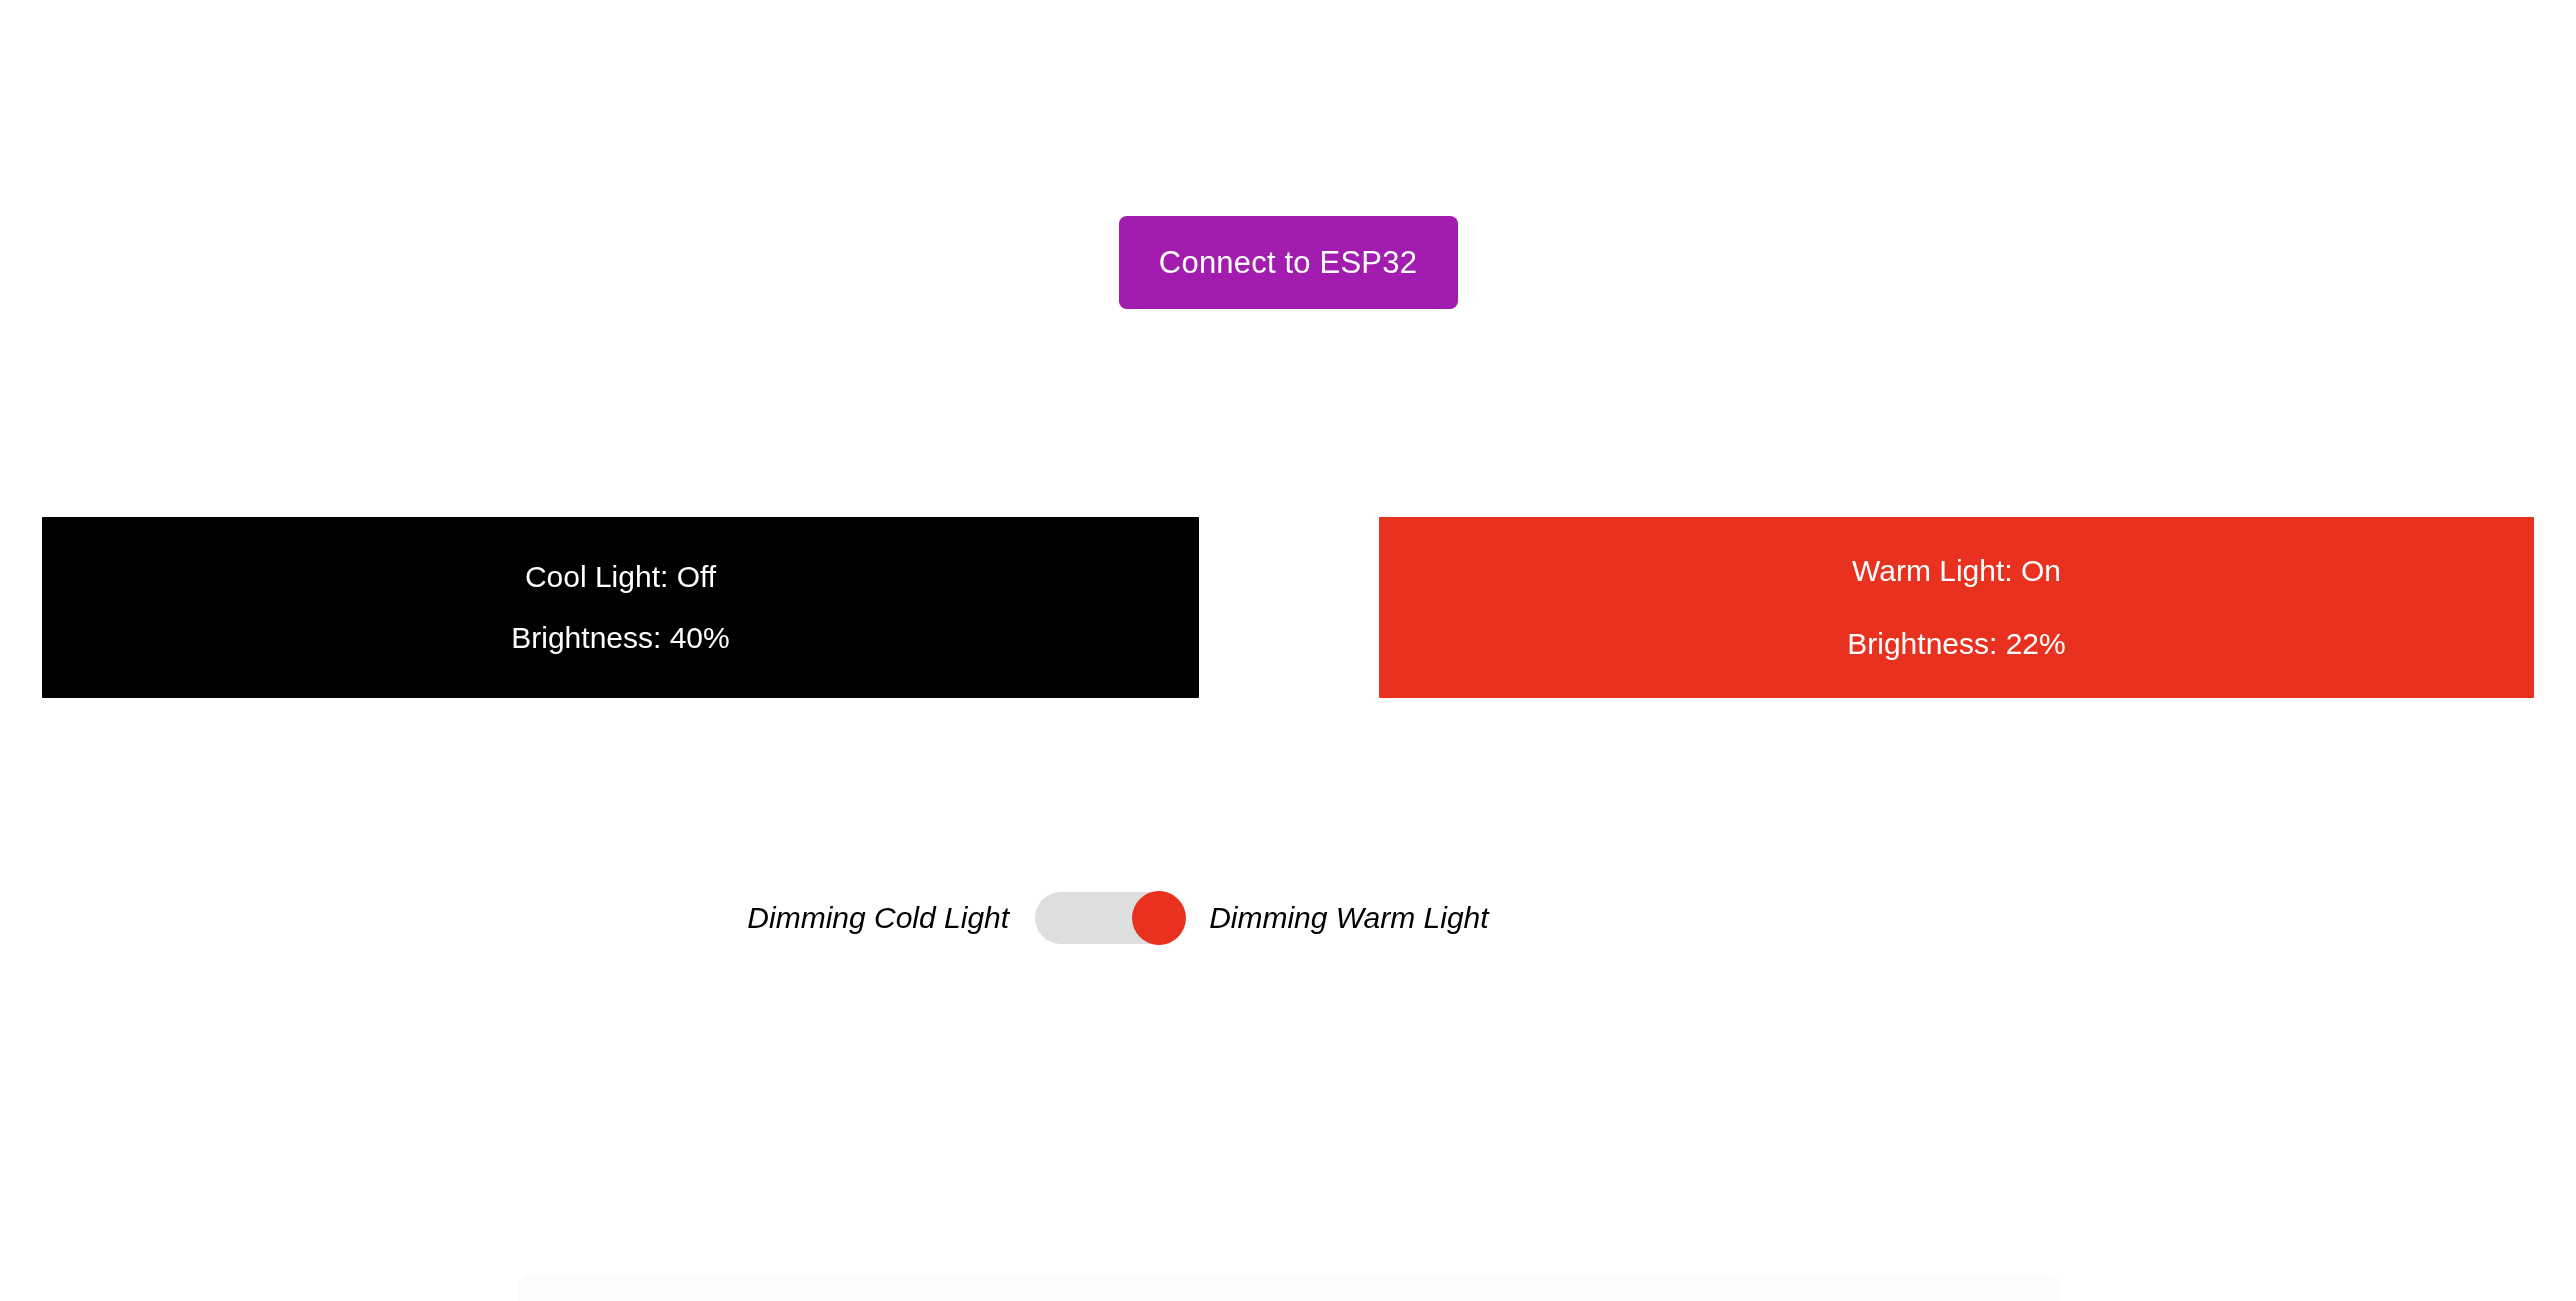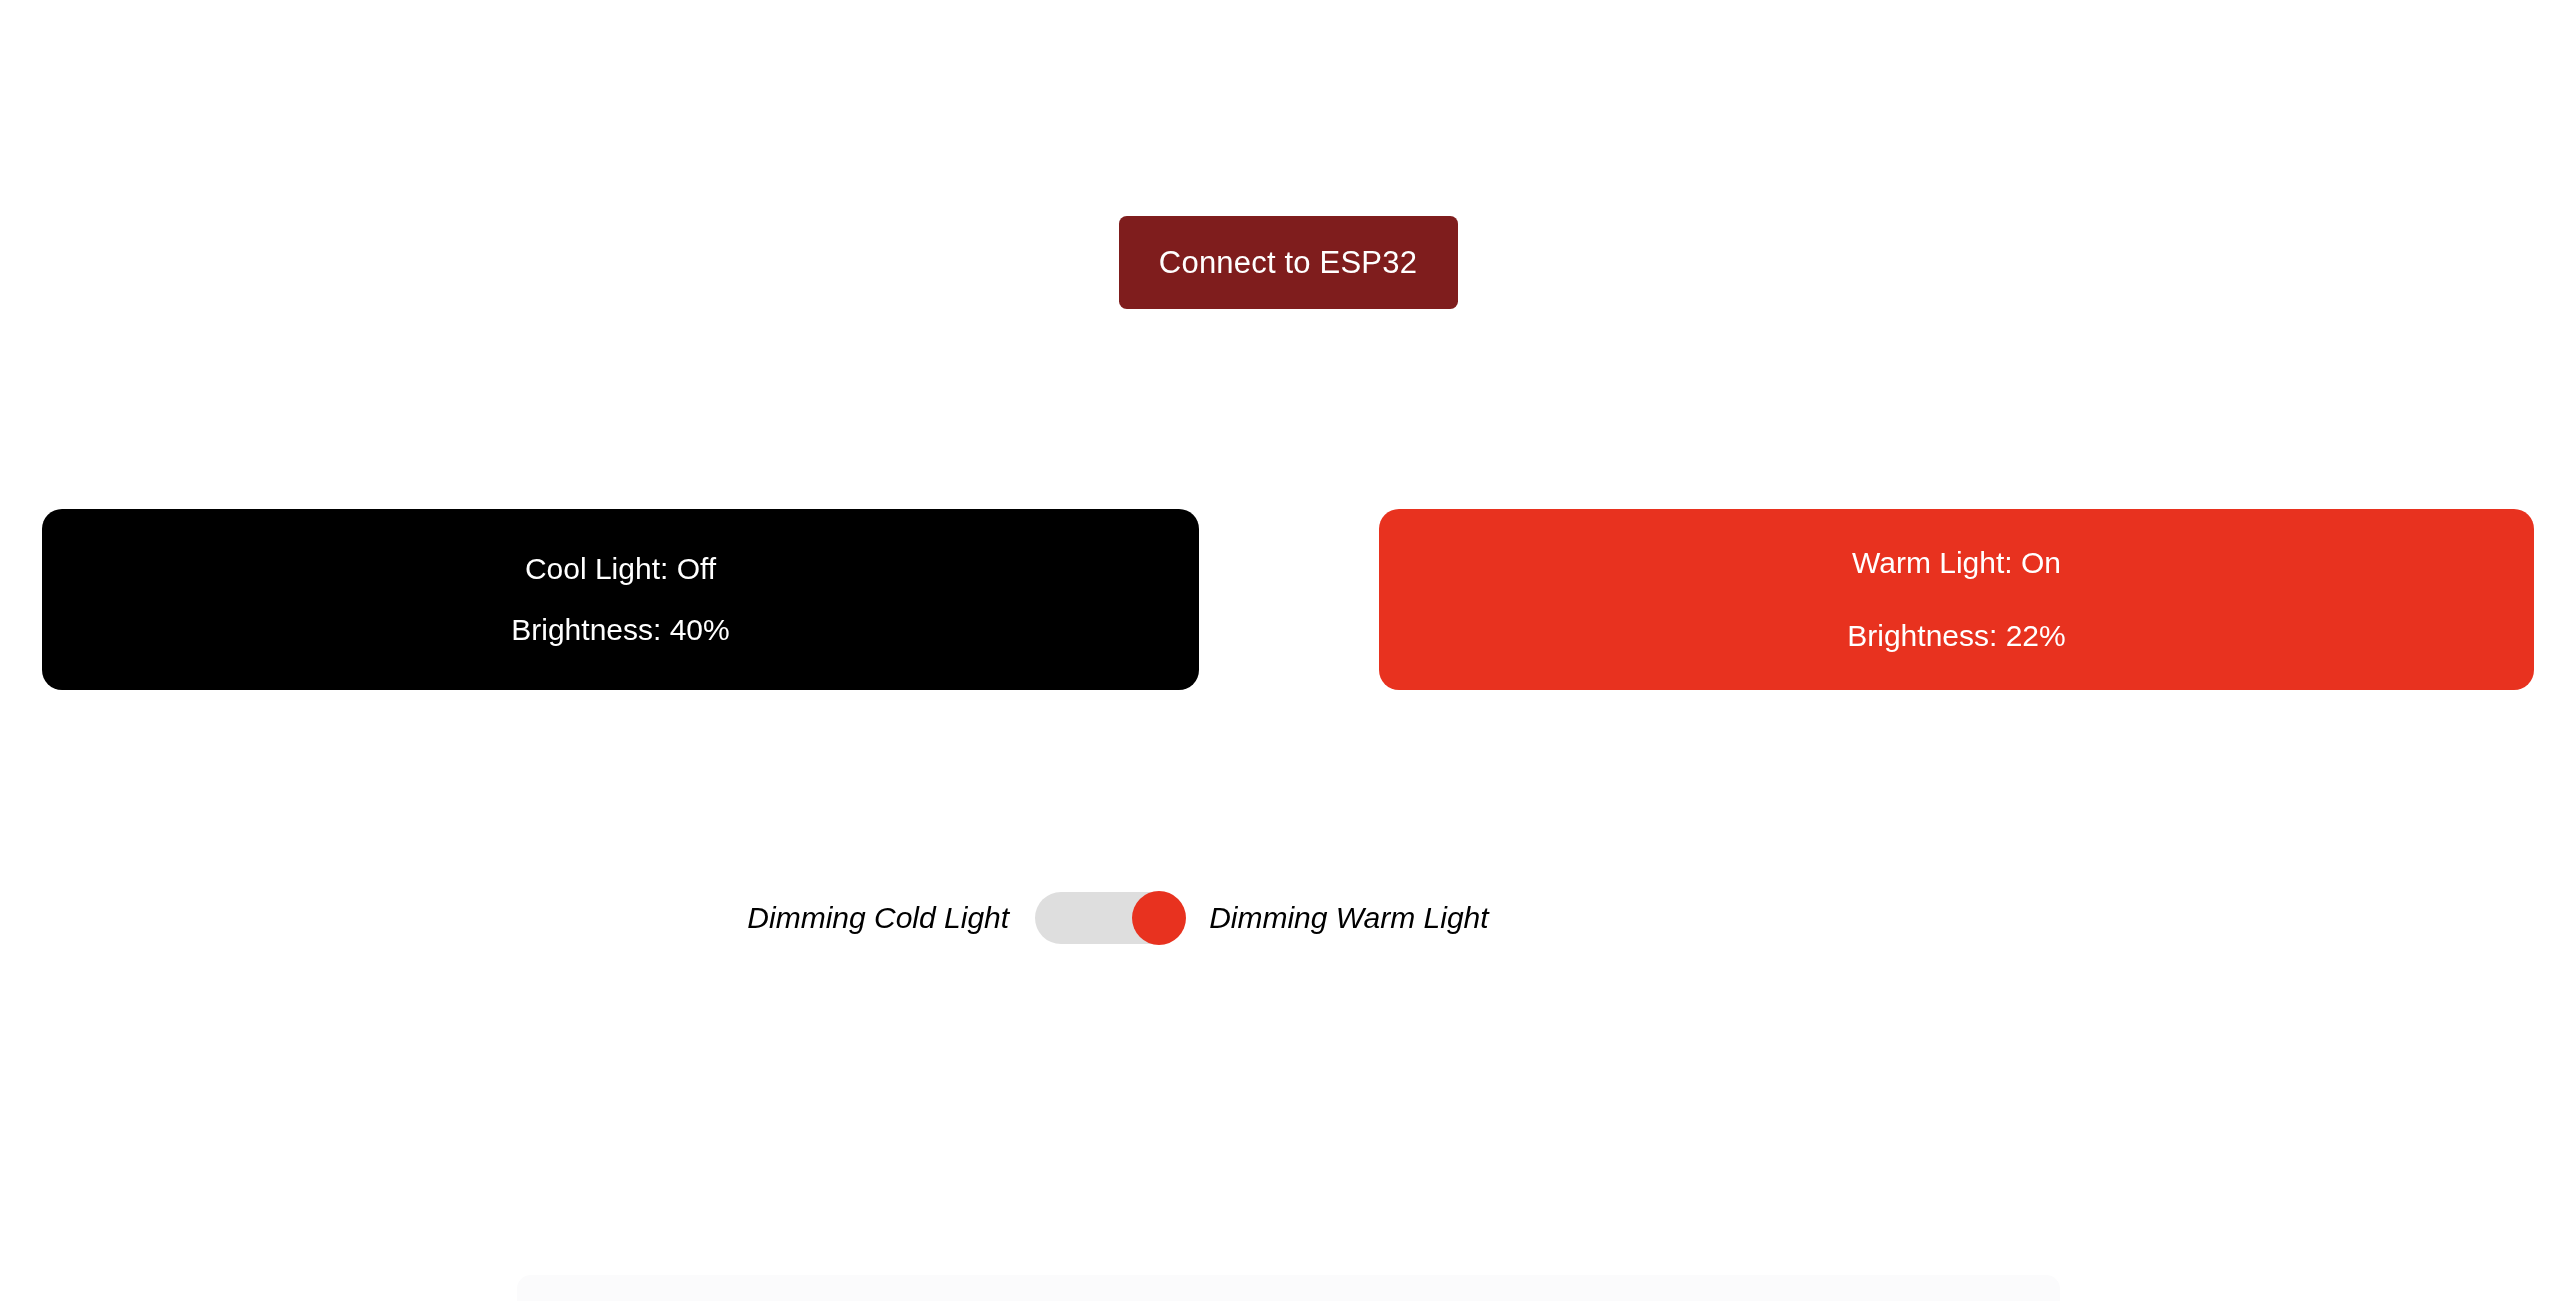--- a/index.html
+++ b/index.html
@@ -20,21 +20,21 @@
     position: absolute;
     left: 0;
     top: 216px;
     width: 2576px;
     display: flex;
     justify-content: center;
   }
   .connect-button {
     width: 339px;
     height: 93px;
-    background: #7f1d1d;
+    background: #a21caf;
     color: #ffffff;
     border: none;
     border-radius: 7.8px;
     font-family: "Liberation Sans", sans-serif;
     font-size: 31px;
     line-height: 93px;
     text-align: center;
     padding: 0;
     cursor: pointer;
     letter-spacing: 0.2px;
@@ -43,23 +43,23 @@
   
   .panels {
     position: absolute;
     left: 42px;
     top: 509px;
     width: 2492px;
     height: 181px;
   }
   .panel {
     position: absolute;
-    top: 0;
+    top: 8px;
     height: 181px;
-    border-radius: 20px;
+    border-radius: 1px;
     color: #ffffff;
     box-sizing: border-box;
     display: flex;
     flex-direction: column;
     align-items: center;
     justify-content: center;
   }
   .panel-cool {
     left: 0;
     width: 1157px;

